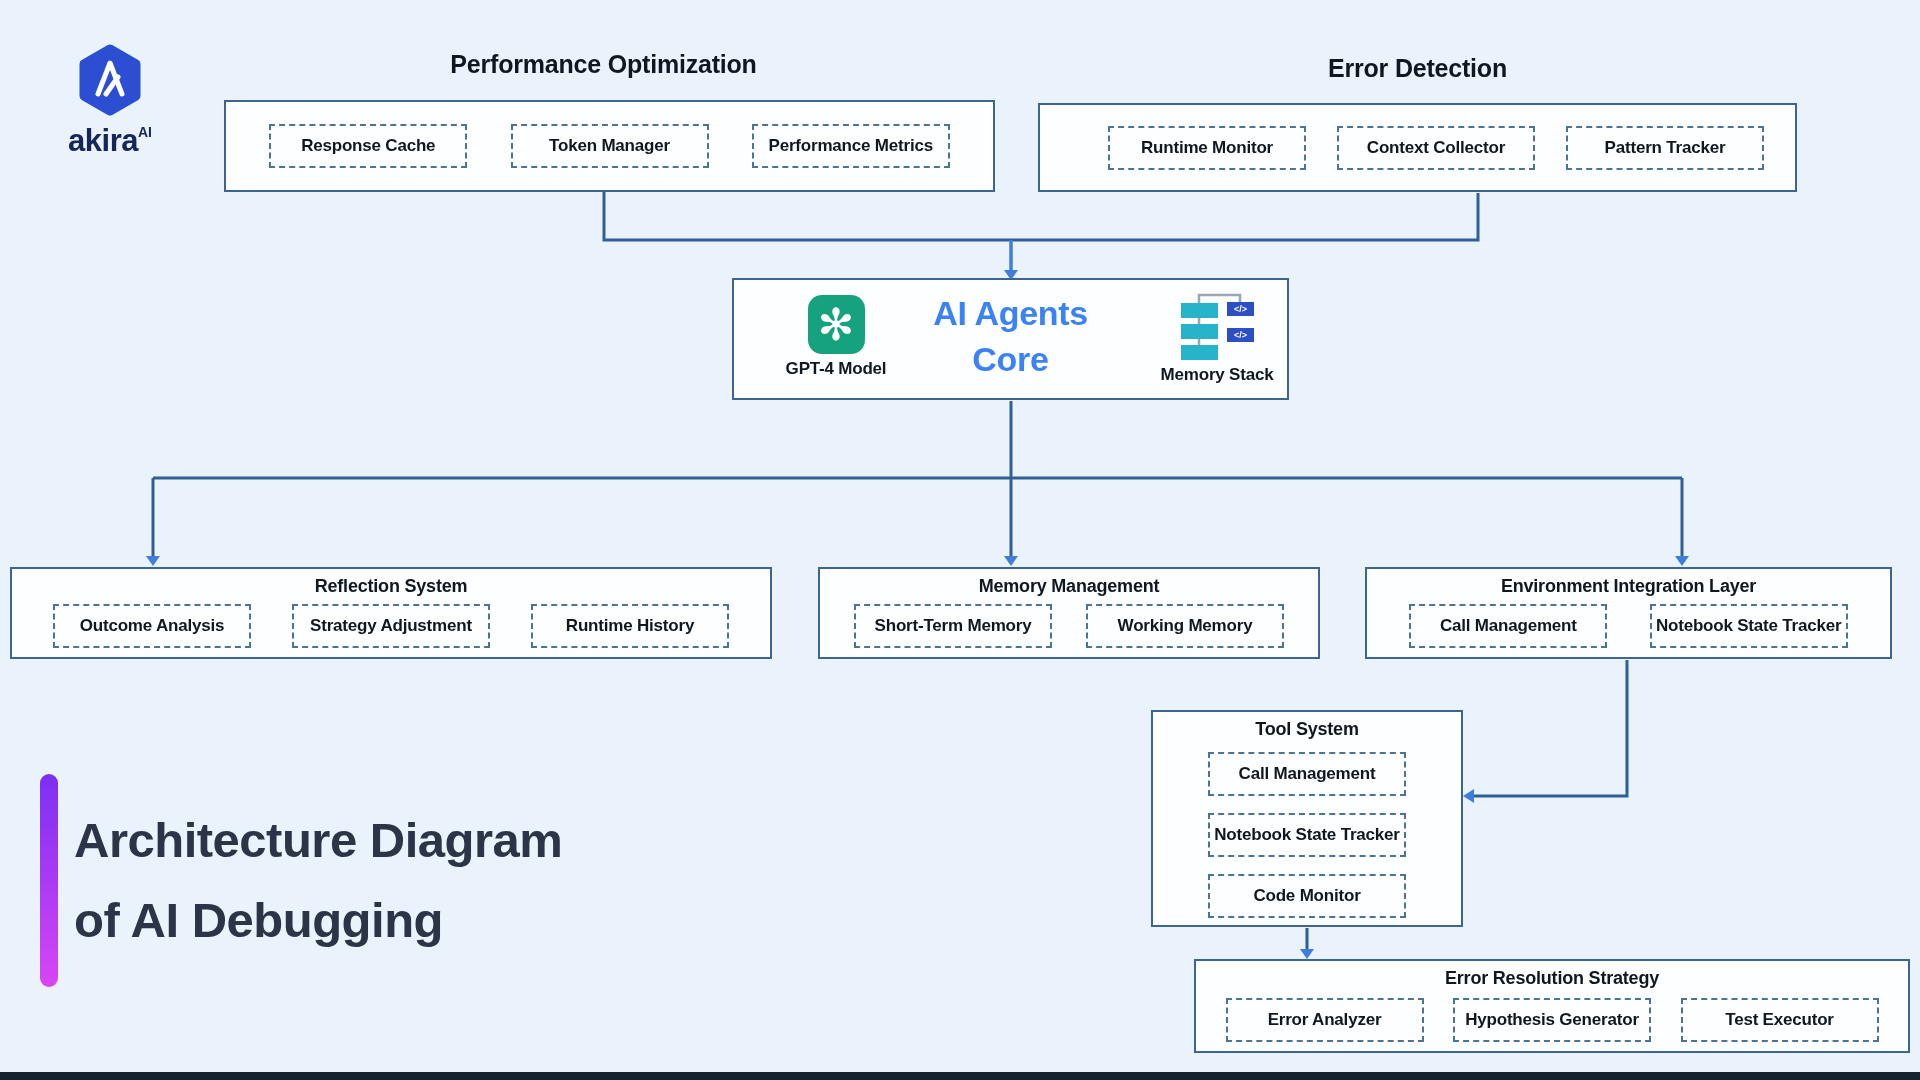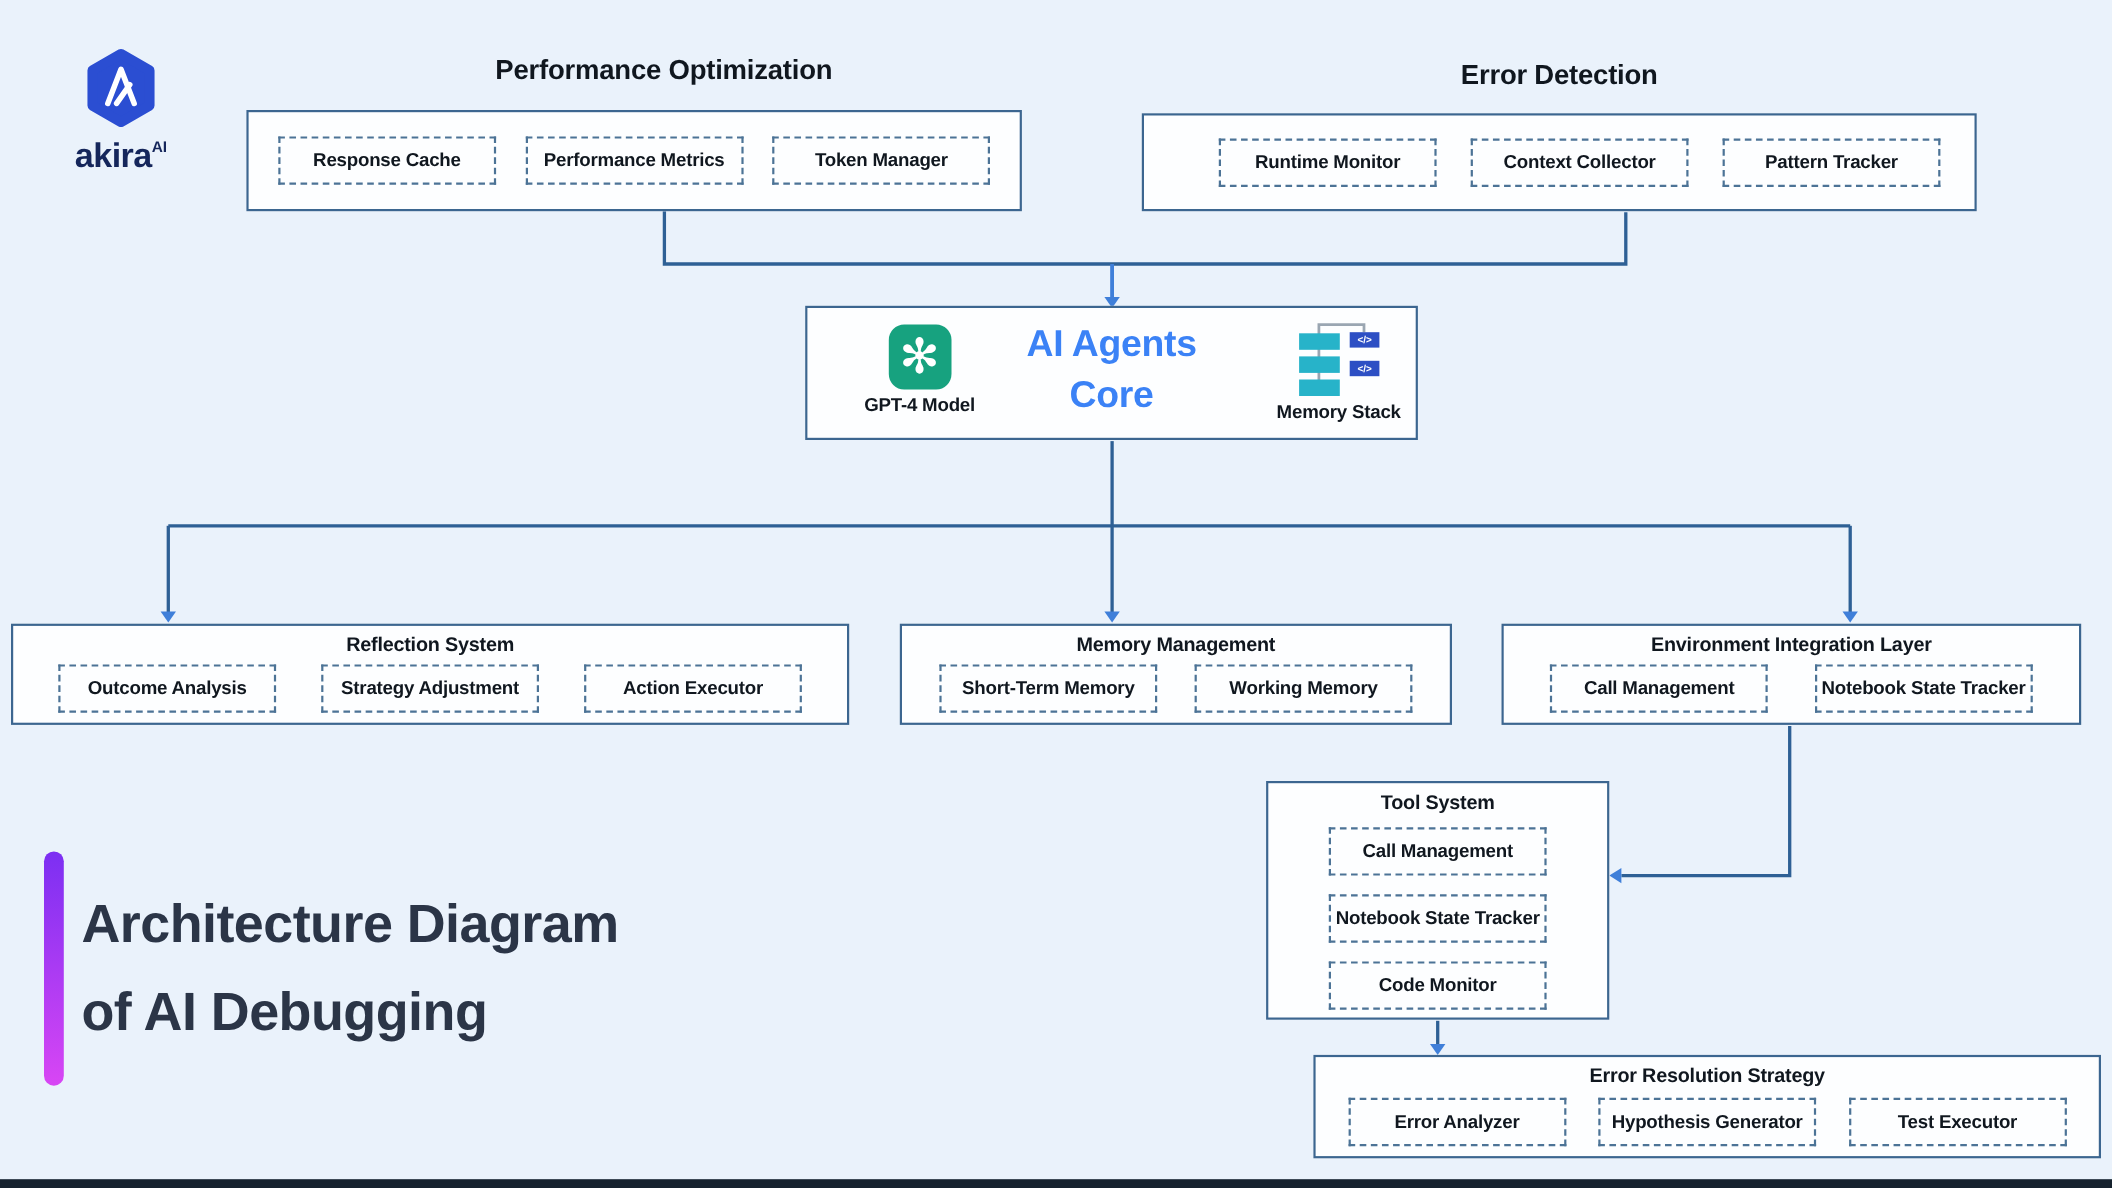--- a/index.html
+++ b/index.html
@@ -35,21 +35,21 @@
     border:2px dashed #4c7396;
     background:#fdfeff;
     box-sizing:border-box;
     display:flex;align-items:center;justify-content:center;
     font-weight:700;font-size:17px;color:#10171f;
     width:198px;height:44px;letter-spacing:-0.2px;
     text-align:center;
   }
   
   #po-title{left:224px;top:50px;width:759px;}
-  #po-box{left:224px;top:100px;width:705px;height:92px;}
+  #po-box{left:224px;top:100px;width:771px;height:92px;}
   #po-box .items-row{top:0;bottom:0;align-items:center;}
   #ed-title{left:1038px;top:54px;width:759px;}
   #ed-box{left:1038px;top:103px;width:759px;height:89px;}
   #ed-box .items-row{top:0;bottom:0;align-items:center;padding-left:37px;}
   
   #core-box{left:732px;top:278px;width:557px;height:122px;}
   .core-title{
     position:absolute;left:0;right:0;top:10px;
     text-align:center;font-weight:700;font-size:34px;line-height:46px;
     color:#3b82f6;letter-spacing:-0.3px;
@@ -129,22 +129,22 @@
       <path d="M21,50 L33,19 L45,50" fill="none" stroke="#ffffff" stroke-width="5" stroke-linecap="round" stroke-linejoin="round"></path>
       <path d="M41,33 L29,50" fill="none" stroke="#ffffff" stroke-width="5" stroke-linecap="round"></path>
     </svg>
     <div class="brand"><span>akira</span><sup>AI</sup></div>
   </div>
 
   <div class="group-title" id="po-title">Performance Optimization</div>
   <div class="box" id="po-box">
     <div class="items-row">
       <div class="dashed">Response Cache</div>
+      <div class="dashed">Token Manager</div>
       <div class="dashed">Performance Metrics</div>
-      <div class="dashed">Token Manager</div>
     </div>
   </div>
 
   <div class="group-title" id="ed-title">Error Detection</div>
   <div class="box" id="ed-box">
     <div class="items-row">
       <div class="dashed">Runtime Monitor</div>
       <div class="dashed">Context Collector</div>
       <div class="dashed">Pattern Tracker</div>
     </div>
@@ -175,21 +175,21 @@
       </svg>
       <div class="side-label">Memory Stack</div>
     </div>
   </div>
 
   <div class="box" id="refl-box">
     <div class="inner-title">Reflection System</div>
     <div class="items-row">
       <div class="dashed">Outcome Analysis</div>
       <div class="dashed">Strategy Adjustment</div>
-      <div class="dashed">Action Executor</div>
+      <div class="dashed">Runtime History</div>
     </div>
   </div>
 
   <div class="box" id="memm-box">
     <div class="inner-title">Memory Management</div>
     <div class="items-row">
       <div class="dashed">Short-Term Memory</div>
       <div class="dashed">Working Memory</div>
     </div>
   </div>

